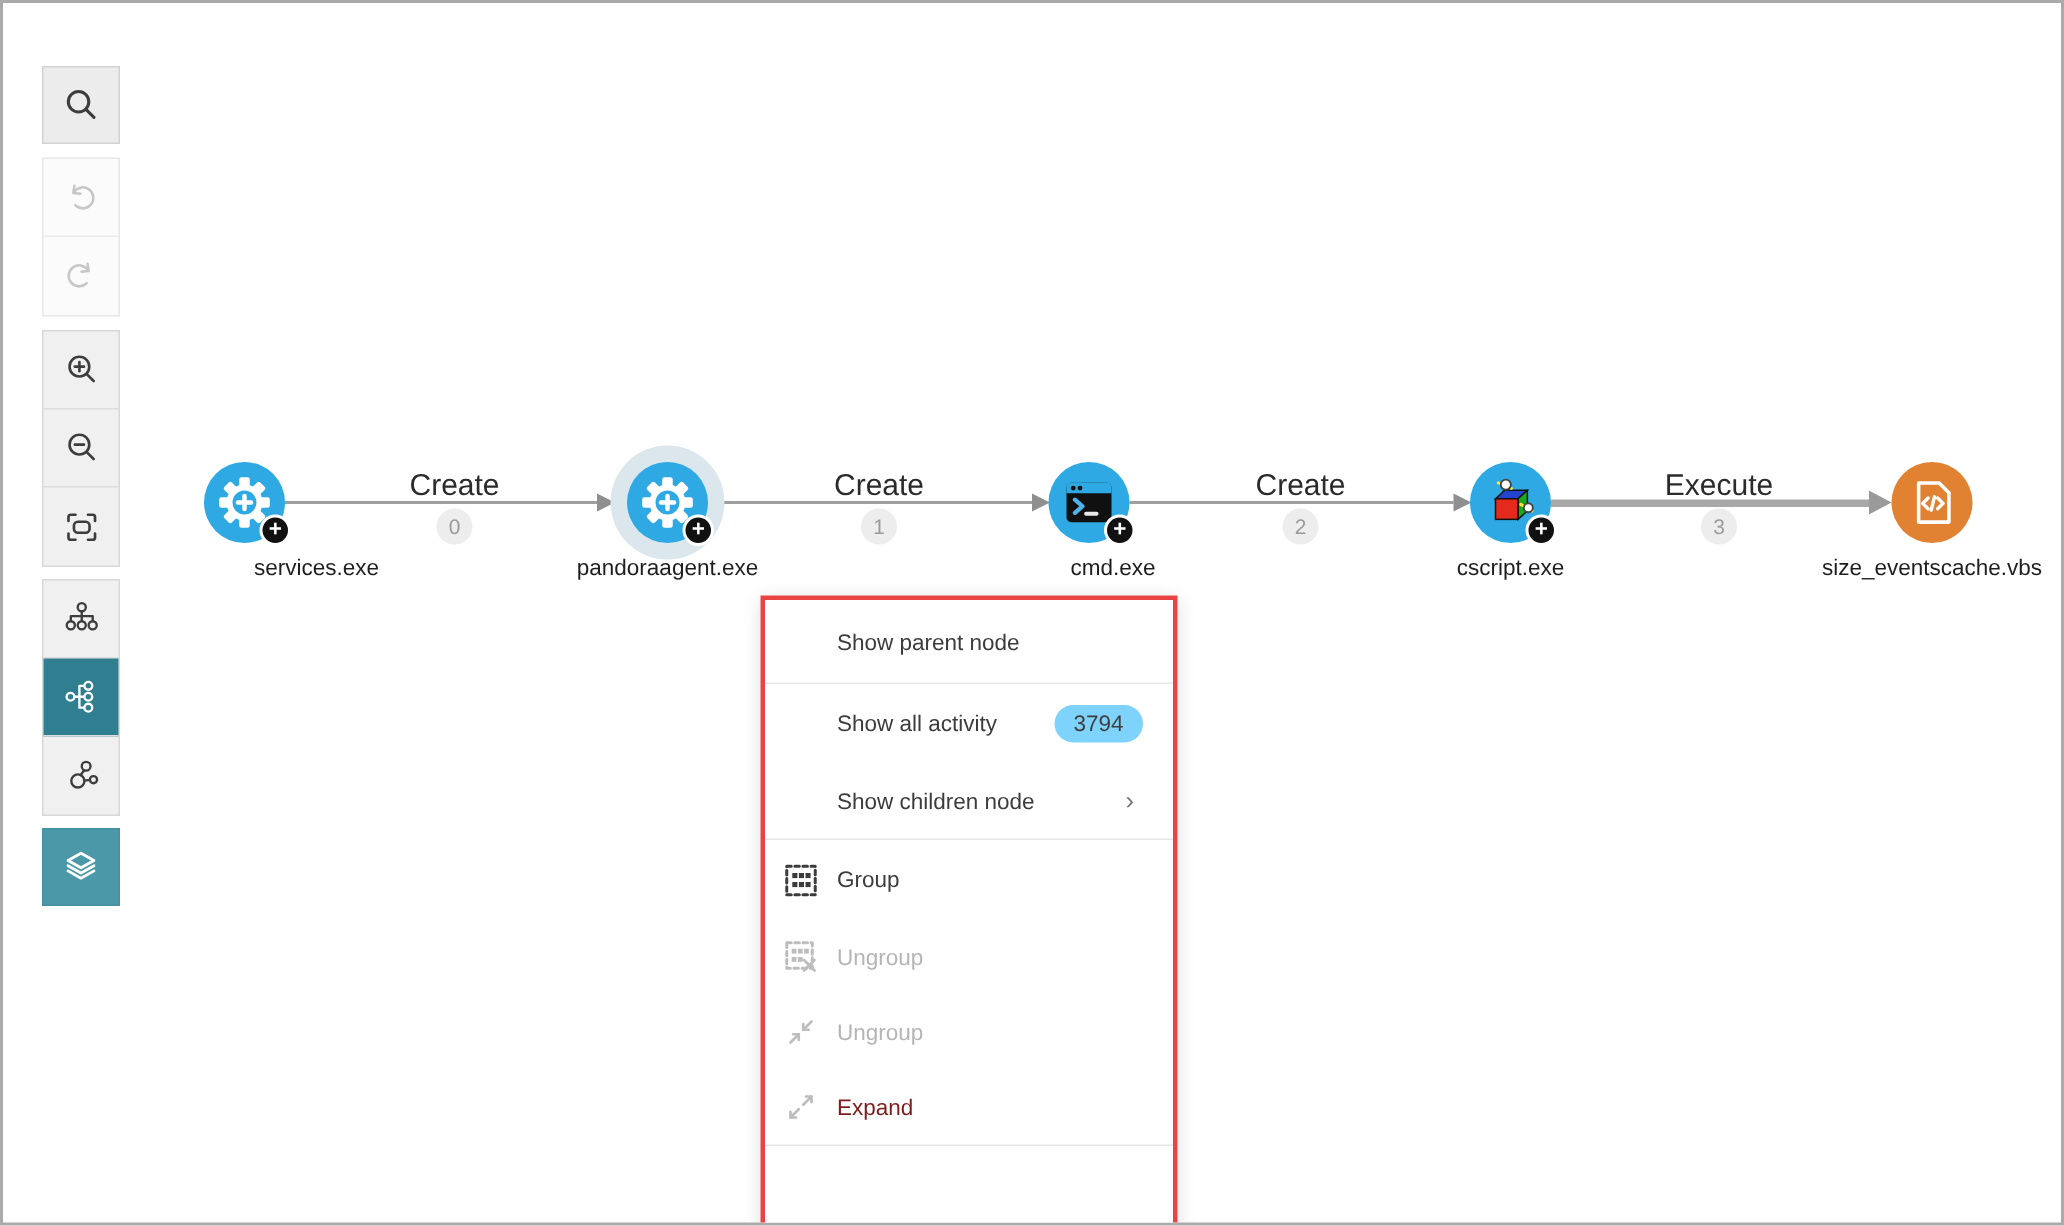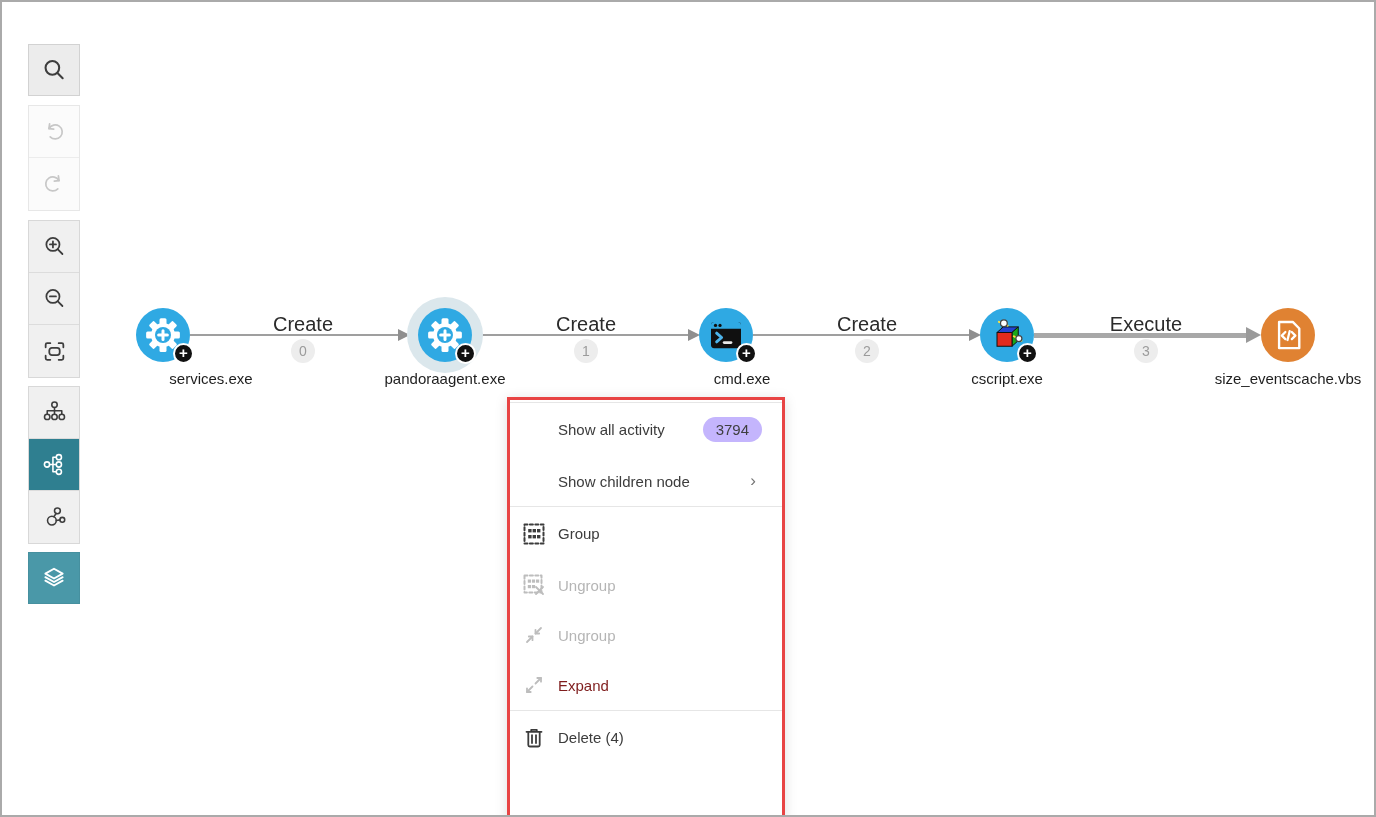--- a/index.html
+++ b/index.html
@@ -97,21 +97,21 @@
     display: flex; align-items: center;
     height: 50px; cursor: pointer;
     font-size: 15px; color: #3c3c3c;
   }
   .menu-item.tall { height: 53px; }
   .menu-item.disabled { color: #b5b5b5; cursor: default; }
   .mi-icon { width: 22px; height: 22px; margin: 0 13px 0 13px; flex: 0 0 22px; }
   .mi-label.indent { margin-left: 48px; }
   .mi-pill {
     margin-left: auto; margin-right: 20px;
-    background: #c4b5fd; color: #3f3f3f;
+    background: #7dd3fc; color: #3f3f3f;
     border-radius: 14px; padding: 4px 13px; font-size: 15px;
   }
   .mi-chev { margin-left: auto; margin-right: 26px; color: #757575; font-size: 17px; }
   .menu-divider { height: 1px; background: #e6e6e6; }
   .mi-svg { stroke: #3c3c3c; fill: none; stroke-width: 1.8; stroke-linecap: round; stroke-linejoin: round; }
   .disabled .mi-svg { stroke: #bdbdbd; }
 </style>
 </head>
 <body>
 
@@ -318,20 +318,23 @@
           <line x1="17.4" y1="12.8" x2="15.6" y2="20.2"></line>
         </g>
       </svg>
 
     </div>
     <div class="node-label" style="left:1286px; top:368px;">size_eventscache.vbs</div>
   </div>
 
   <div class="context-menu">
 
+    <div class="menu-item tall">
+      <span class="mi-label indent">Show parent node</span>
+    </div>
     <div class="menu-divider"></div>
 
     <div class="menu-item tall">
       <span class="mi-label indent">Show all activity</span>
       <span class="mi-pill">3794</span>
     </div>
 
     <div class="menu-item">
       <span class="mi-label indent">Show children node</span>
       <span class="mi-chev">›</span>
@@ -383,25 +386,15 @@
       <svg class="mi-icon mi-svg disabled-svg" viewBox="0 0 22 22" style="stroke:#bdbdbd">
         <line x1="12.5" y1="9.5" x2="18" y2="4"></line>
           <polyline points="14.3,4 18,4 18,7.7"></polyline>
         <line x1="9.5" y1="12.5" x2="4" y2="18"></line>
           <polyline points="7.7,18 4,18 4,14.3"></polyline>
       </svg>
       <span class="mi-label" style="color:#7f1d1d">Expand</span>
     </div>
     <div class="menu-divider"></div>
 
-    <div class="menu-item tall">
-      <svg class="mi-icon mi-svg" viewBox="0 0 22 22">
-        <path d="M8.2 4.2 V2.8 H13.8 V4.2"></path>
-        <line x1="3.5" y1="4.8" x2="18.5" y2="4.8"></line>
-        <path d="M5.3 4.8 V18 Q5.3 19.5 6.8 19.5 H15.2 Q16.7 19.5 16.7 18 V4.8"></path>
-        <line x1="9" y1="8.2" x2="9" y2="16"></line>
-          <line x1="13" y1="8.2" x2="13" y2="16"></line>
-      </svg>
-      <span class="mi-label">Delete (4)</span>
-    </div>
   </div>
 
 </div>
 
 </body></html>

